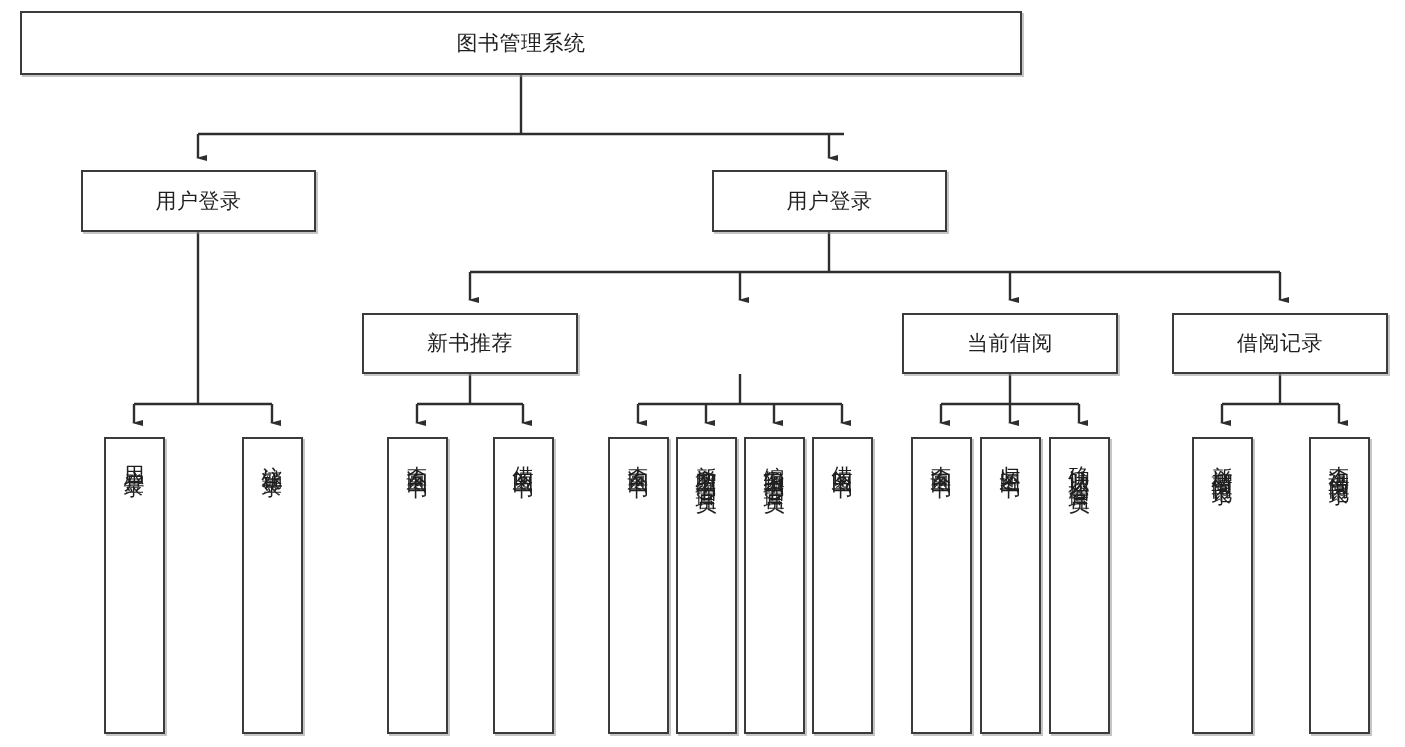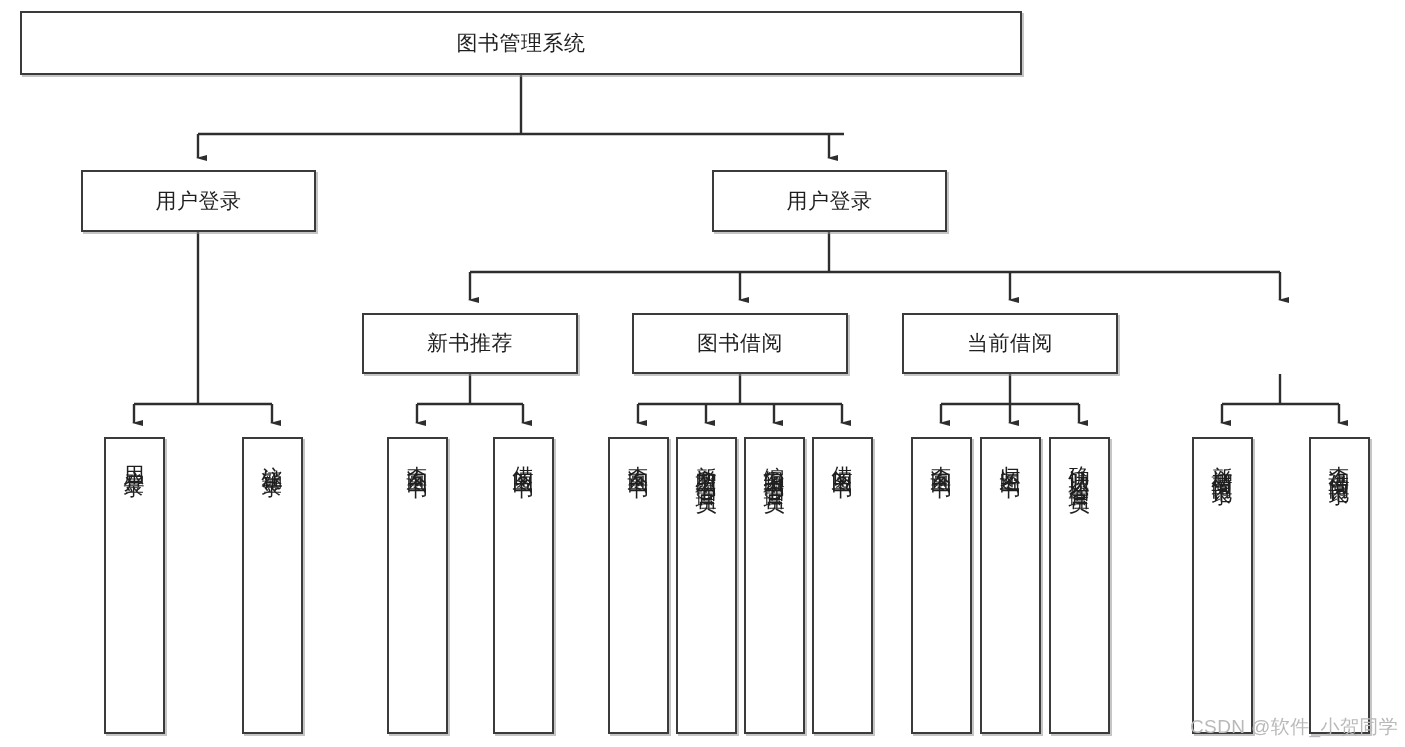--- a/index.html
+++ b/index.html
@@ -131,25 +131,25 @@
   <div class="node" style="left:81px; top:170px; width:235px; height:62px;">
     <span class="node-label">用户登录</span>
   </div>
   <div class="node" style="left:712px; top:170px; width:235px; height:62px;">
     <span class="node-label">用户登录</span>
   </div>
 
   <div class="node" style="left:362px; top:313px; width:216px; height:61px;">
     <span class="node-label">新书推荐</span>
   </div>
-  <div class="node" style="left:632px; top:313px; width:216px; height:61px;">
-    <span class="node-label">图书借阅</span>
-  </div>
   <div class="node" style="left:902px; top:313px; width:216px; height:61px;font-family:Liberation Serif, serif;">
     <span class="node-label">当前借阅</span>
+  </div>
+  <div class="node" style="left:1172px; top:313px; width:216px; height:61px;">
+    <span class="node-label">借阅记录</span>
   </div>
 
   <div class="node leaf" style="left:104px; top:437px; width:61px; height:297px;">
     <span class="node-label">用户登录</span>
   </div>
   <div class="node leaf" style="left:242px; top:437px; width:61px; height:297px;">
     <span class="node-label">注销登录</span>
   </div>
 
   <div class="node leaf" style="left:387px; top:437px; width:61px; height:297px;">
@@ -182,15 +182,14 @@
     <span class="node-label">确认归还（管理员）</span>
   </div>
 
   <div class="node leaf" style="left:1192px; top:437px; width:61px; height:297px;">
     <span class="node-label">新增借阅记录</span>
   </div>
   <div class="node leaf" style="left:1309px; top:437px; width:61px; height:297px;">
     <span class="node-label">查询借阅记录</span>
   </div>
 
-  <div class="watermark">CSDN @软件_小贺同学</div>
 
 </div>
 
 </body></html>

